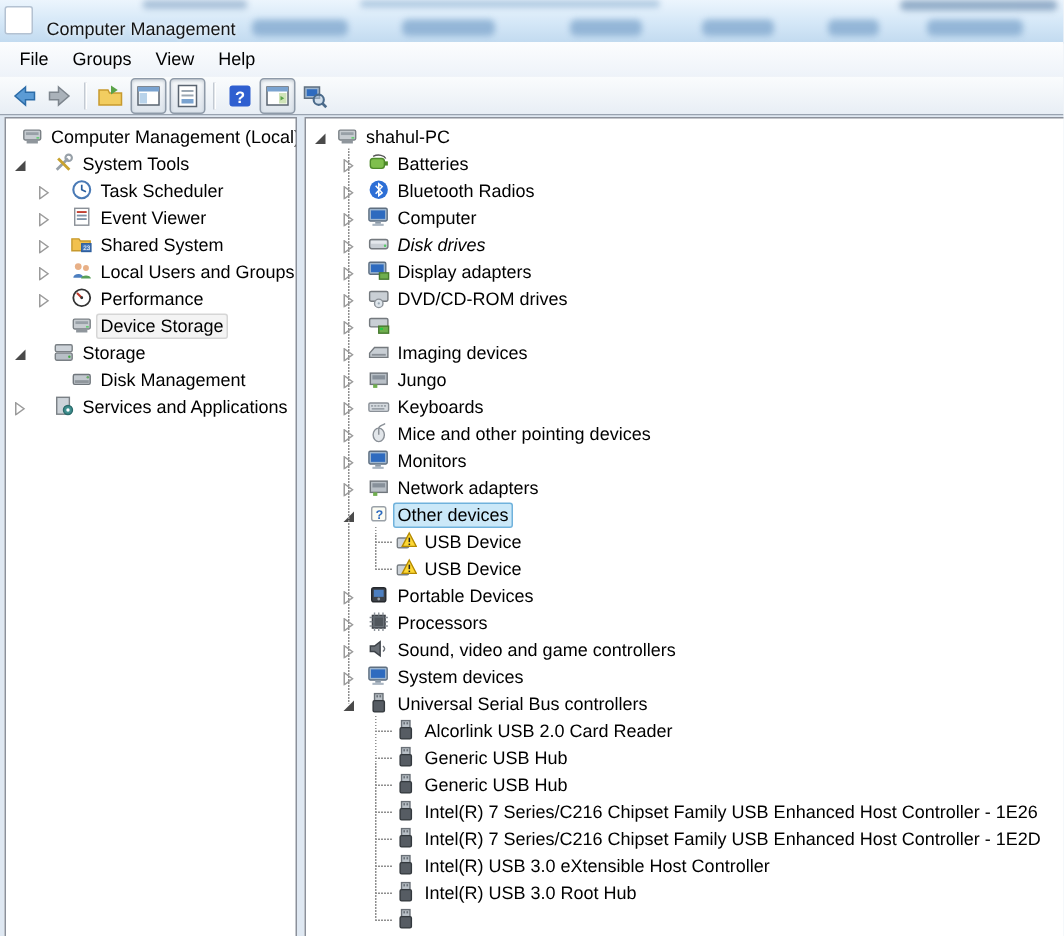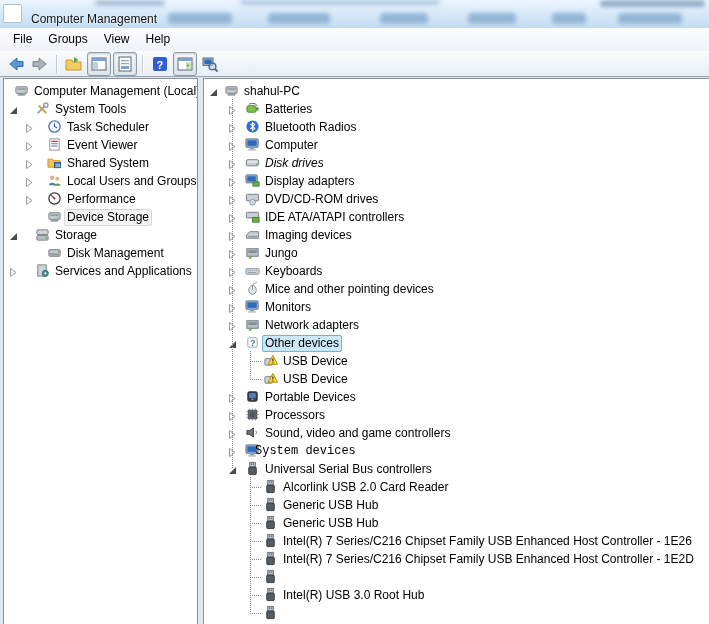--- a/index.html
+++ b/index.html
@@ -357,21 +357,20 @@
         </div>
         <div class="trow">
           <span class="exp" style="left: 24px;"><svg width="9" height="9" viewBox="0 0 9 9">
               <path d="M1.5 .5 L7 4.5 L1.5 8.5 Z" fill="#fff" stroke="#9b9b9b"></path>
             </svg></span>
           <span class="ticon" style="left: 41px;"><svg viewBox="0 0 16 16" width="15" height="15">
               <rect x="1.5" y="3.5" width="13" height="6" rx="1" fill="#c9cfd5" stroke="#74797e"></rect>
               <rect x="8" y="9" width="7" height="5" fill="#6fae4e" stroke="#477a2e"></rect>
               <rect x="9" y="10.2" width="2" height="1.5" fill="#2c4"></rect>
             </svg></span>
-          <span class="lbl" style="left: 58px;">IDE ATA/ATAPI controllers</span>
         </div>
         <div class="trow">
           <span class="exp" style="left: 24px;"><svg width="9" height="9" viewBox="0 0 9 9">
               <path d="M1.5 .5 L7 4.5 L1.5 8.5 Z" fill="#fff" stroke="#9b9b9b"></path>
             </svg></span>
           <span class="ticon" style="left: 41px;"><svg viewBox="0 0 16 16" width="15" height="15">
               <path d="M1.5 9 L5 5 L14.5 5 L14.5 12 L1.5 12 Z" fill="#c9cfd5" stroke="#74797e"></path>
               <rect x="3" y="9.5" width="10" height="1.3" fill="#8a9097"></rect>
             </svg></span>
           <span class="lbl" style="left: 58px;">Imaging devices</span>
@@ -503,21 +502,21 @@
         <div class="trow">
           <span class="exp" style="left: 24px;"><svg width="9" height="9" viewBox="0 0 9 9">
               <path d="M1.5 .5 L7 4.5 L1.5 8.5 Z" fill="#fff" stroke="#9b9b9b"></path>
             </svg></span>
           <span class="ticon" style="left: 41px;"><svg viewBox="0 0 16 16" width="15" height="15">
               <rect x="1" y="2" width="13" height="9" rx="1" fill="#9eb6cf" stroke="#5f6f80"></rect>
               <rect x="2.5" y="3.5" width="10" height="6" fill="#2e6bbf"></rect>
               <rect x="5.5" y="11" width="4" height="2" fill="#8c9aa8"></rect>
               <rect x="3.5" y="13" width="8" height="1.5" fill="#aab6c2"></rect>
             </svg></span>
-          <span class="lbl" style="left: 48px; font-family: Liberation Mono, monospace;">System devices</span>
+          <span class="lbl" style="left: 58px;">System devices</span>
         </div>
         <div class="trow">
           <span class="exp" style="left: 24px;"><svg width="9" height="9" viewBox="0 0 9 9">
               <path d="M8 1 L8 8 L1 8 Z" fill="#4a4a4a"></path>
             </svg></span>
           <span class="ticon" style="left: 41px;"><svg viewBox="0 0 16 16" width="15" height="15">
               <rect x="5" y="1.5" width="6" height="5" fill="#b9c0c7" stroke="#6a7077"></rect>
               <rect x="6.3" y="2.6" width="1.2" height="1.6" fill="#6a7077"></rect>
               <rect x="8.5" y="2.6" width="1.2" height="1.6" fill="#6a7077"></rect>
               <rect x="4" y="6.5" width="8" height="8" rx="1" fill="#565c63" stroke="#33383d"></rect>
@@ -569,20 +568,21 @@
             </svg></span>
           <span class="lbl" style="left: 76px;">Intel(R) 7 Series/C216 Chipset Family USB Enhanced Host Controller - 1E2D</span>
         </div>
         <div class="trow">
           <span class="ticon" style="left: 59px;"><svg viewBox="0 0 16 16" width="15" height="15">
               <rect x="5" y="1.5" width="6" height="5" fill="#b9c0c7" stroke="#6a7077"></rect>
               <rect x="6.3" y="2.6" width="1.2" height="1.6" fill="#6a7077"></rect>
               <rect x="8.5" y="2.6" width="1.2" height="1.6" fill="#6a7077"></rect>
               <rect x="4" y="6.5" width="8" height="8" rx="1" fill="#565c63" stroke="#33383d"></rect>
             </svg></span>
+          <span class="lbl" style="left: 76px;">Intel(R) USB 3.0 eXtensible Host Controller</span>
         </div>
         <div class="trow">
           <span class="ticon" style="left: 59px;"><svg viewBox="0 0 16 16" width="15" height="15">
               <rect x="5" y="1.5" width="6" height="5" fill="#b9c0c7" stroke="#6a7077"></rect>
               <rect x="6.3" y="2.6" width="1.2" height="1.6" fill="#6a7077"></rect>
               <rect x="8.5" y="2.6" width="1.2" height="1.6" fill="#6a7077"></rect>
               <rect x="4" y="6.5" width="8" height="8" rx="1" fill="#565c63" stroke="#33383d"></rect>
             </svg></span>
           <span class="lbl" style="left: 76px;">Intel(R) USB 3.0 Root Hub</span>
         </div>

